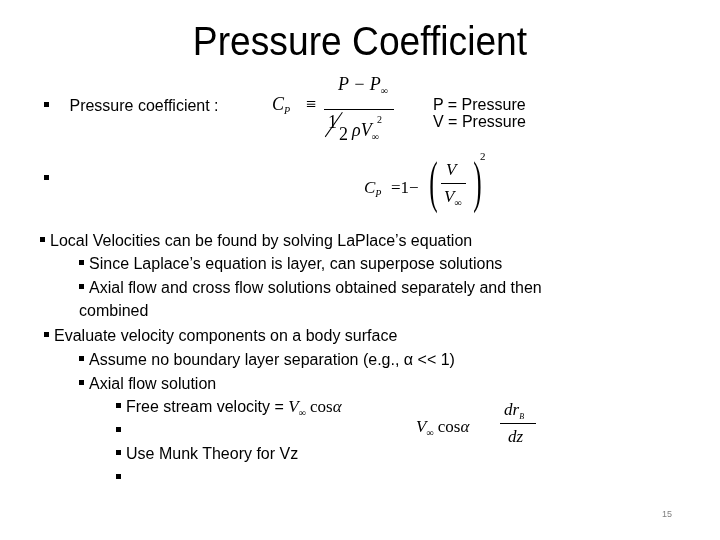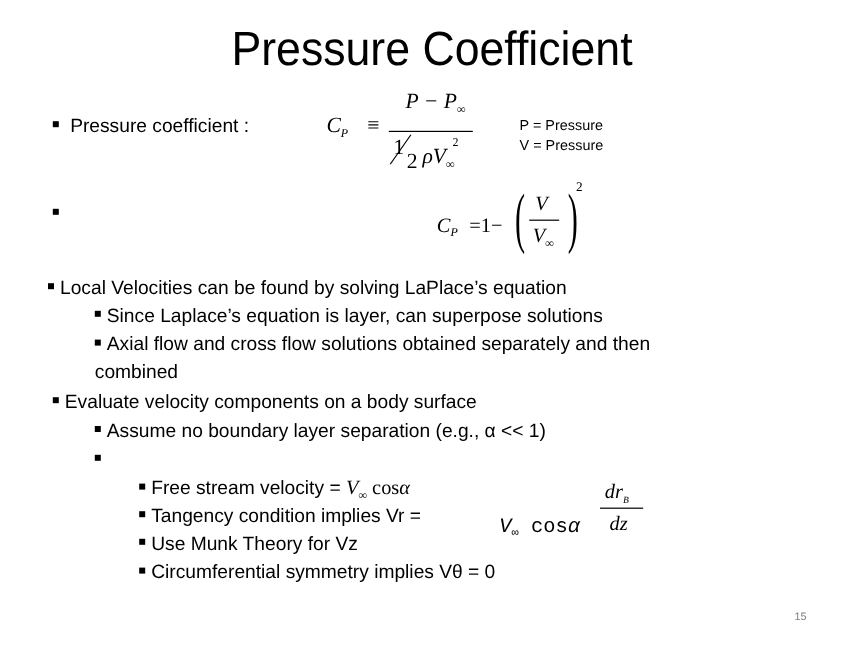--- a/index.html
+++ b/index.html
@@ -14,35 +14,35 @@
   .supsm { font-size: 10px; position: relative; top: -7px; }
   .pagenum { right: 48px; top: 509px; font-size: 9px; color: #808080; }
 </style>
 </head>
 <body>
 
 <div class="abs title">Pressure Coefficient</div>
 
 <div class="abs txt" style="left:44px; top:96px;">
   <span class="bullet"></span>
-  <span style="margin-left:0;">Pressure coefficient :</span>
+  <span style="margin-left:11px;">Pressure coefficient :</span>
 </div>
 
 <div class="abs math" style="left:272px; top:68px; font-size:18px;">
   <span style="position:absolute; left:0; top:26px;"><span>C</span><span class="sub">P</span></span>
   <span class="rm" style="position:absolute; left:34px; top:26px;">≡</span>
   <span style="position:absolute; left:66px; top:6px;"><span>P − P</span><span class="sub">∞</span></span>
   <span style="position:absolute; left:52px; top:41px; width:70px; border-top:1px solid #000;"></span>
   <span class="rm" style="position:absolute; left:56px; top:44px;">1</span>
   <span style="position:absolute; left:55px; top:44px; width:1px; height:30px; background:#000; transform:rotate(35deg); transform-origin:top left; left:70px;"></span>
   <span class="rm" style="position:absolute; left:67px; top:56px;">2</span>
   <span style="position:absolute; left:80px; top:52px;"><span>ρV</span><span class="sub">∞</span><span class="supsm rm" style="position:absolute; left:25px; top:-6px;">2</span></span>
 </div>
 
-<div class="abs txt" style="left:433px; top:96px; font-size:12px; line-height:17px;">
+<div class="abs txt" style="left:433px; top:96px; font-size:16px; line-height:17px;">
   <div>P = Pressure</div>
   <div>V = Pressure</div>
 </div>
 
 <div class="abs txt" style="left:44px; top:169px;">
   <span class="bullet"></span>
 </div>
 
 <div class="abs math" style="left:364px; top:150px; font-size:17px; height:70px; width:130px;">
   <span style="position:absolute; left:0; top:28px;"><span>C</span><span class="sub">P</span></span>
@@ -66,38 +66,38 @@
 </div>
 <div class="abs txt" style="left:79px; top:301px;">combined</div>
 
 <div class="abs txt" style="left:44px; top:326px;">
   <span class="bullet"></span><span>Evaluate velocity components on a body surface</span>
 </div>
 <div class="abs txt" style="left:79px; top:350px;">
   <span class="bullet"></span><span>Assume no boundary layer separation (e.g., α &lt;&lt; 1)</span>
 </div>
 <div class="abs txt" style="left:79px; top:374px;">
-  <span class="bullet"></span>
+  <span class="bullet"></span><span>Axial flow solution</span>
 </div>
 
 <div class="abs txt" style="left:116px; top:397px;">
   <span class="bullet"></span><span>Free stream velocity =</span>
   <span class="math" style="font-size:17px;"><span>V</span><span class="sub">∞</span> <span class="rm">cos</span><span>α</span></span>
 </div>
 
 <div class="abs txt" style="left:116px; top:421px;">
-  <span class="bullet"></span><span>Tangency condition implies Vr =</span>
+  <span class="bullet"></span>
 </div>
 <div class="abs math" style="left:416px; top:398px; font-size:17px; width:140px; height:60px;">
-  <span style="position:absolute; left:0; top:32px;font-family:Liberation Mono, monospace;"><span>V</span><span class="sub">∞</span> <span class="rm">cos</span><span>α</span></span>
+  <span style="position:absolute; left:0; top:19px;"><span>V</span><span class="sub">∞</span> <span class="rm">cos</span><span>α</span></span>
   <span style="position:absolute; left:88px; top:2px;"><span>dr</span><span class="sub" style="font-size:8px;">B</span></span>
   <span style="position:absolute; left:84px; top:25px; width:36px; border-top:1px solid #000;"></span>
   <span style="position:absolute; left:92px; top:29px;text-align:right;">dz</span>
 </div>
 
 <div class="abs txt" style="left:116px; top:444px;">
   <span class="bullet"></span><span>Use Munk Theory for Vz</span>
 </div>
 <div class="abs txt" style="left:116px; top:468px;">
-  <span class="bullet"></span><span>Circumferential symmetry implies Vθ = 0</span>
+  <span class="bullet"></span>
 </div>
 
 <div class="abs pagenum">15</div>
 
 </body></html>

